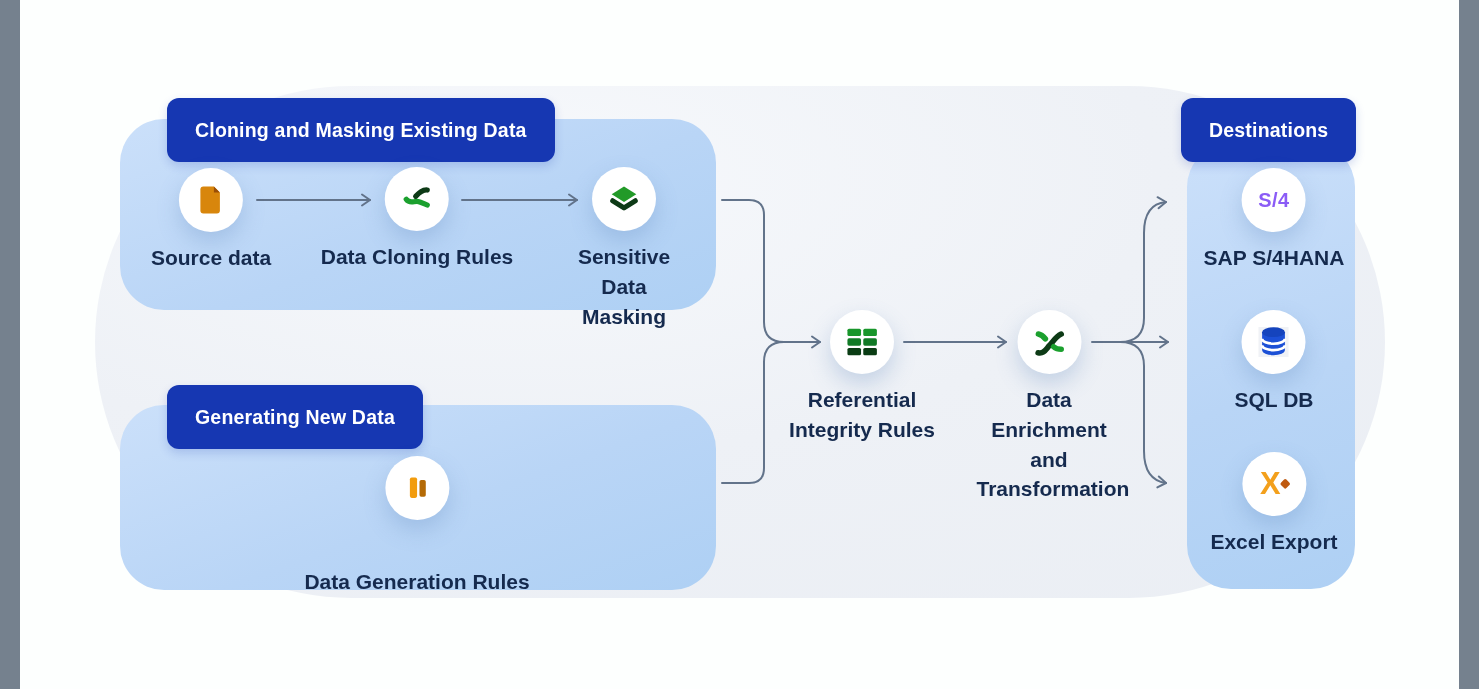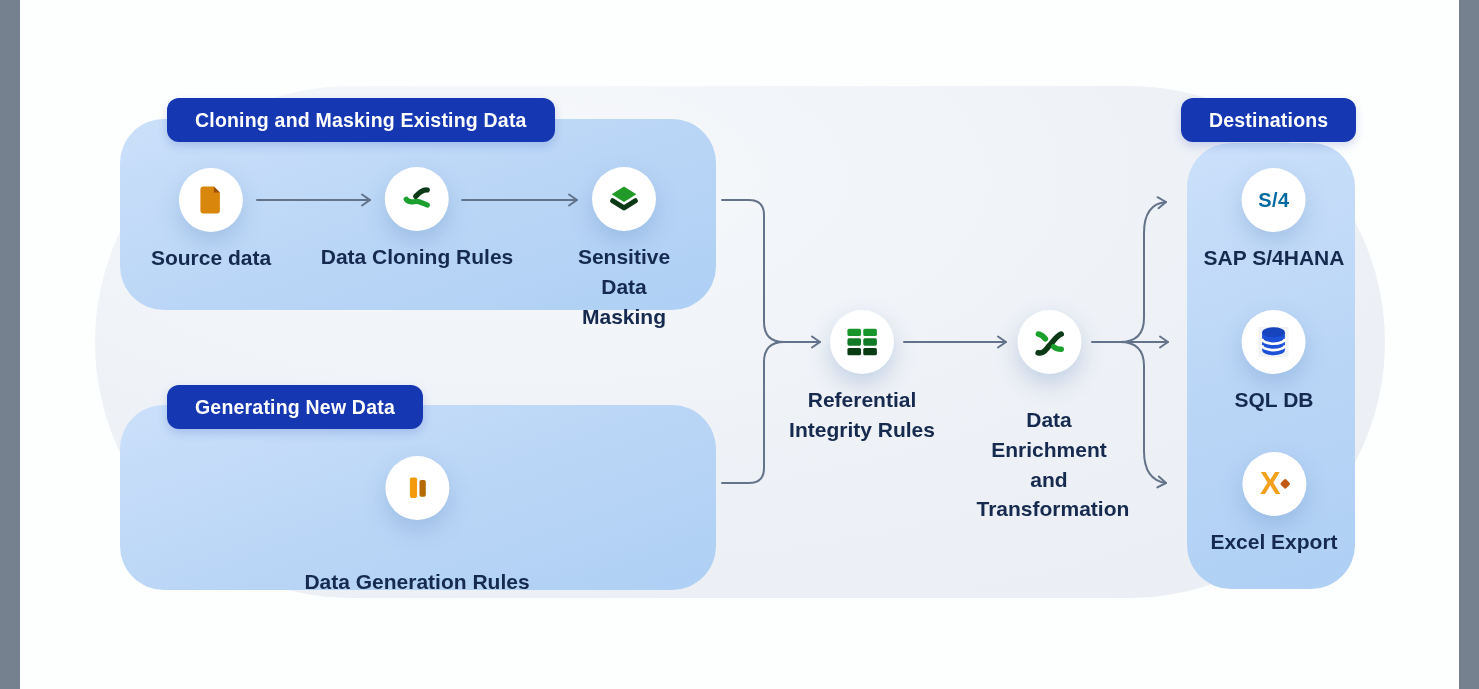--- a/index.html
+++ b/index.html
@@ -19,21 +19,21 @@
   .connector-layer{position:absolute;left:0;top:0;pointer-events:none;}
   .panel{
     position:absolute;border-radius:44px;
     background:linear-gradient(160deg,#cbe0fa 0%,#b9d5f6 55%,#aed0f4 100%);
   }
   #panel-cloning{left:120px;top:119px;width:596px;height:191px;}
   #panel-generating{left:120px;top:405px;width:596px;height:185px;}
   #panel-destinations{left:1187px;top:143px;width:168px;height:446px;}
   .badge{
     position:absolute;height:32px;display:inline-flex;align-items:center;
-    padding:6px 28px;border-radius:12px;background:#1637b2;color:#ffffff;
+    padding:16px 28px;border-radius:12px;background:#1637b2;color:#ffffff;
     font-size:19.5px;font-weight:700;letter-spacing:.2px;white-space:nowrap;
     box-shadow:0 4px 10px rgba(22,55,178,.18);
   }
   #badge-cloning{left:167px;top:98px;}
   #badge-generating{left:167px;top:385px;}
   #badge-destinations{left:1181px;top:98px;}
   .node{
     position:absolute;display:flex;flex-direction:column;align-items:center;
     transform:translateX(-50%);
   }
@@ -41,21 +41,21 @@
     width:64px;height:64px;border-radius:50%;background:#ffffff;
     display:flex;align-items:center;justify-content:center;
     box-shadow:0 10px 22px rgba(96,136,188,.30);
   }
   .nlabel{
     margin-top:11px;font-weight:700;font-size:21px;color:#152a4e;
     text-align:center;line-height:1.42;white-space:nowrap;
   }
   .nlabel.wrap{white-space:normal;}
   .w128{width:128px;} .w170{width:170px;} .w145{width:145px;}
-  .s4-text{font-size:20px;font-weight:700;color:#0369a1;letter-spacing:.5px;}
+  .s4-text{font-size:20px;font-weight:700;color:#8b5cf6;letter-spacing:.5px;}
 </style>
 </head>
 <body>
 
 <div id="page">
 
   <div class="side-band left"></div>
   <div class="side-band right"></div>
 
   <div class="blob"></div>
@@ -134,21 +134,21 @@
         <rect x="12.8" y="3.6" width="8.6" height="4.6" rx="1" fill="#18962b"></rect>
         <rect x="2.8" y="9.7" width="8.6" height="4.6" rx="1" fill="#117a26"></rect>
         <rect x="12.8" y="9.7" width="8.6" height="4.6" rx="1" fill="#117a26"></rect>
         <rect x="2.8" y="15.8" width="8.6" height="4.6" rx="1" fill="#0a3c14"></rect>
         <rect x="12.8" y="15.8" width="8.6" height="4.6" rx="1" fill="#0a3c14"></rect>
       </svg>
     </div>
     <div class="nlabel wrap w170">Referential Integrity Rules</div>
   </div>
 
-  <div class="node" style="left:1049px;top:310px;gap:20px;">
+  <div class="node" style="left:1049px;top:310px;">
     <div class="circle">
       <svg width="38" height="38" viewBox="0 0 24 24">
         <path d="M4.8 18.8 C 8.4 19.6 9.6 16.8 12 14.2 C 14.4 11.6 16 8.6 19.4 7" stroke="#0d3a16" stroke-width="3.5" stroke-linecap="round" fill="none"></path>
         <path d="M5 7 C 7 7.4 8.2 8.6 9.4 10" stroke="#1ba02e" stroke-width="3.5" stroke-linecap="round" fill="none"></path>
         <path d="M14.6 15 C 16 16.2 17.4 16.6 19.4 16.6" stroke="#1ba02e" stroke-width="3.5" stroke-linecap="round" fill="none"></path>
       </svg>
     </div>
     <div class="nlabel wrap w145">Data Enrichment and Transformation</div>
   </div>
 

